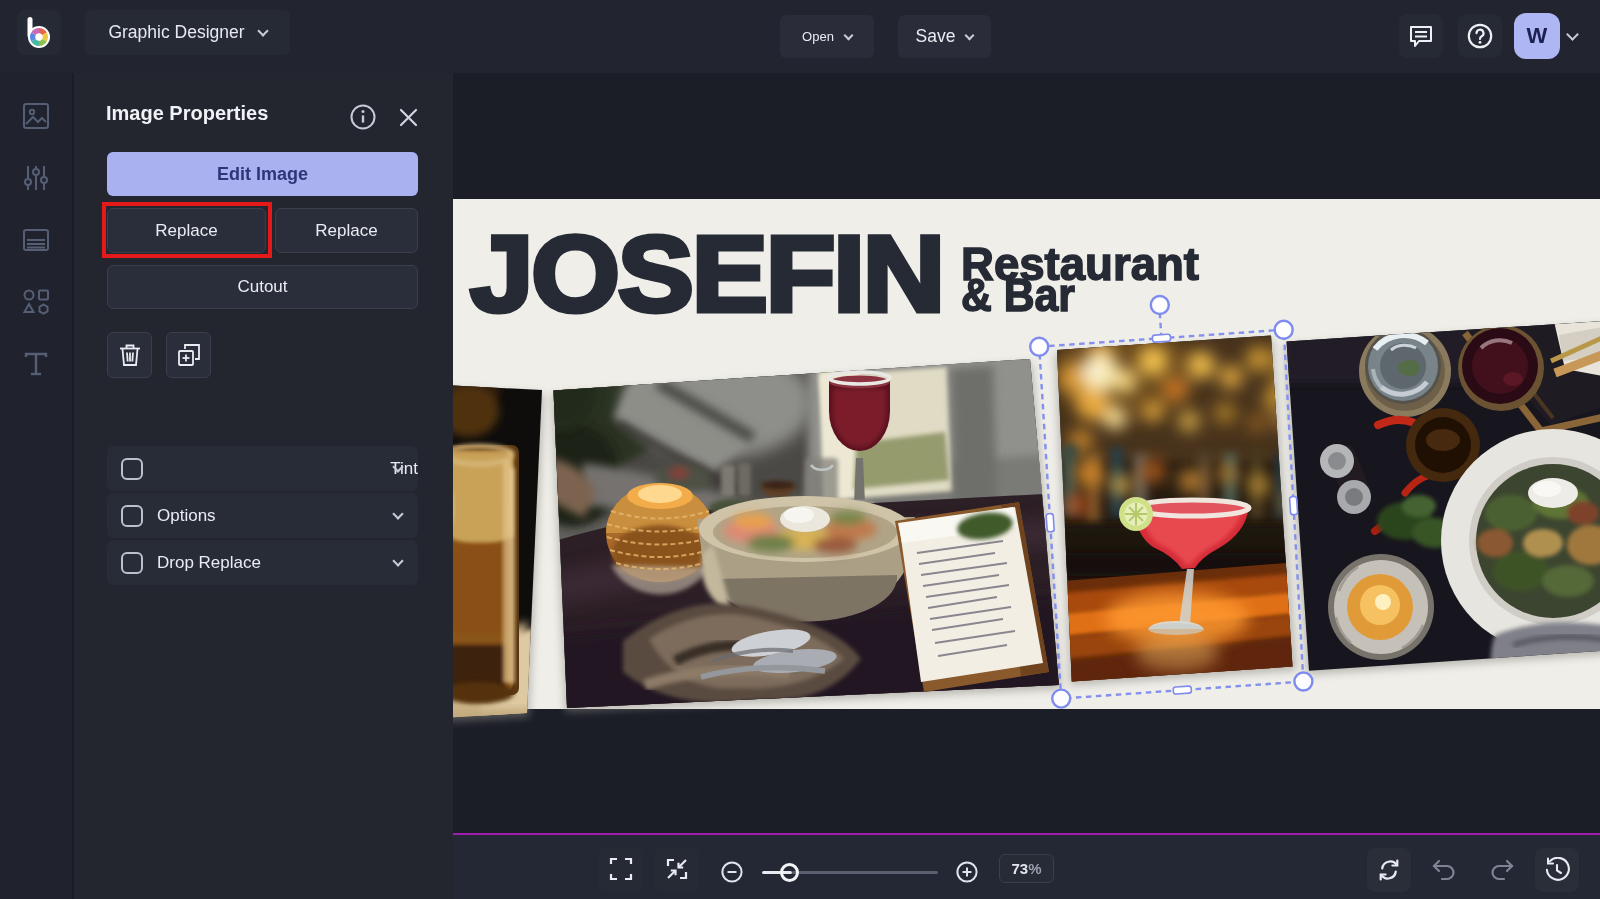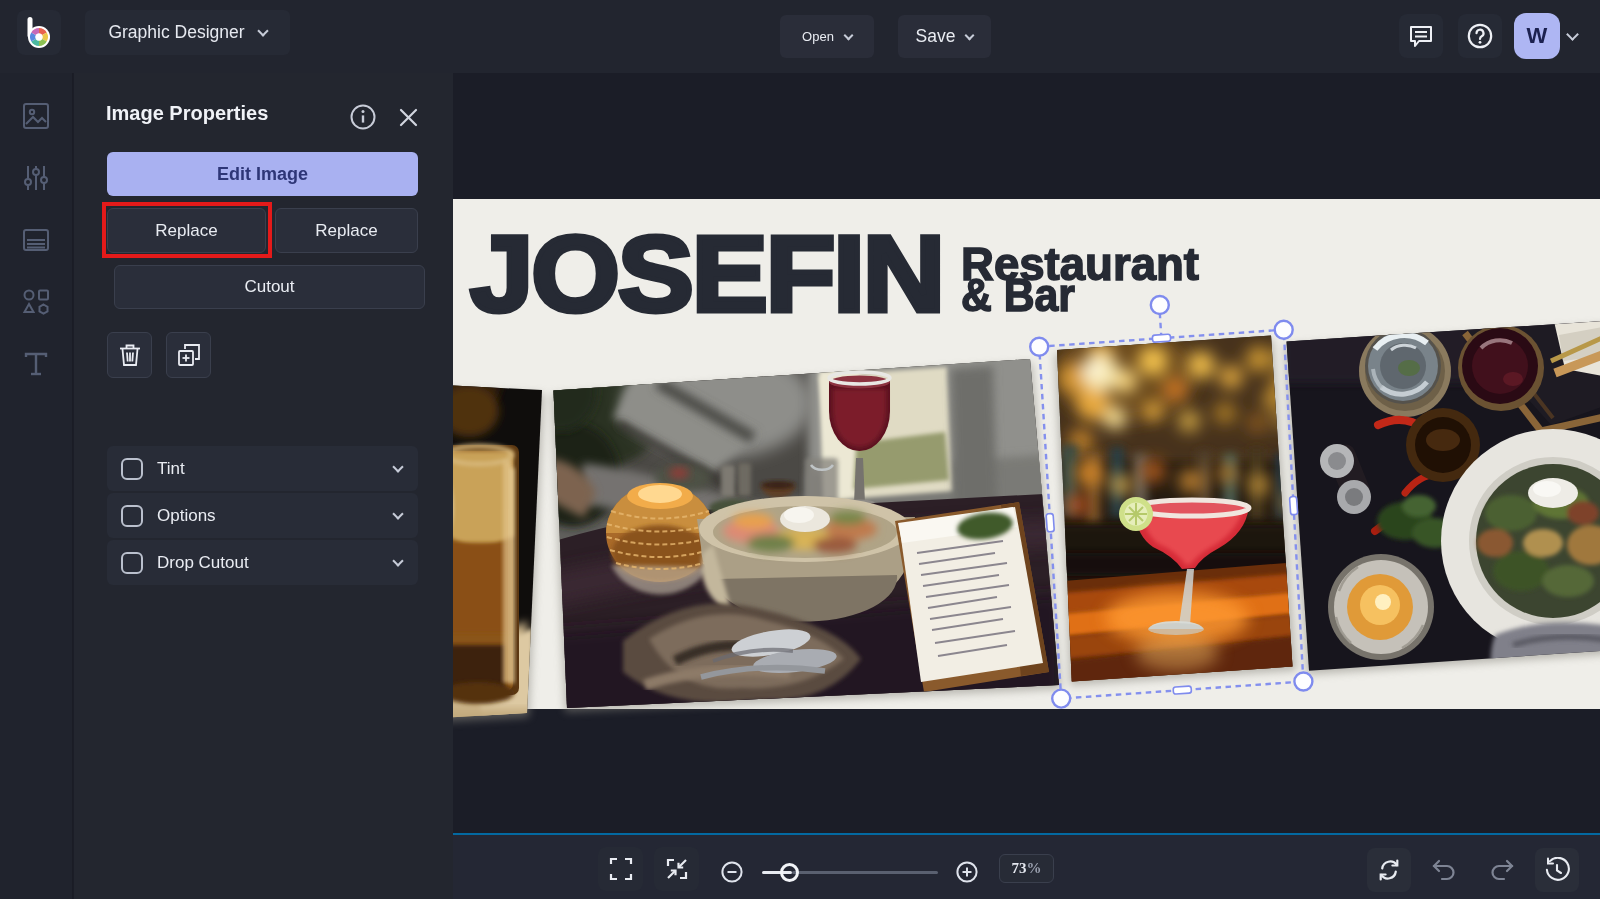--- a/index.html
+++ b/index.html
@@ -2,21 +2,21 @@
 <html><head>
 <meta charset="utf-8">
 <style>
 * { margin:0; padding:0; box-sizing:border-box; }
 html,body { width:1600px; height:899px; overflow:hidden; background:#1b1d27; font-family:"Liberation Sans", sans-serif; }
 .abs { position:absolute; }
 .topbar { position:absolute; left:0; top:0; width:1600px; height:73px; background:#22252f; }
 .sidebar { position:absolute; left:0; top:73px; width:73px; height:826px; background:#20232d; border-right:1px solid #1a1c25; }
 .panel { position:absolute; left:74px; top:73px; width:379px; height:826px; background:#23262f; }
 .canvas { position:absolute; left:453px; top:73px; width:1147px; height:760px; background:#1b1d27; overflow:hidden; }
-.bottombar { position:absolute; left:453px; top:833px; width:1147px; height:66px; background:#242734; border-top:2px solid #0369a1;font-family:Liberation Serif, serif; }
+.bottombar { position:absolute; left:453px; top:833px; width:1147px; height:66px; background:#242734; border-top:2px solid #a21caf; }
 .btn { position:absolute; background:#2a2e3a; border:1px solid #3a3f4d; border-radius:6px; color:#e9ecf2; font-size:17px; display:flex; align-items:center; justify-content:center; }
 .tile { position:absolute; background:#262a35; border-radius:8px; display:flex; align-items:center; justify-content:center; }
 .chev { display:inline-block; width:10px; height:10px; border-right:2px solid #c7ccd8; border-bottom:2px solid #c7ccd8; transform:rotate(45deg) }
 svg { display:block; }
 </style>
 </head>
 <body>
 
 <div class="topbar">
   <div class="tile" style="left:17px; top:10px; width:44px; height:45px; background:#262a35;">
@@ -114,21 +114,21 @@
   <div class="btn" style="left:33px; top:79px; width:311px; height:44px; background:#a9b1f1; border:none;">
     <span style="font-size:18px; font-weight:bold; color:#2e3677;">Edit Image</span>
   </div>
   <div class="abs" style="left:28px; top:129px; width:170px; height:56px; border:4px solid #e41a1a;"></div>
   <div class="btn" style="left:33px; top:135px; width:159px; height:45px;">
       <span>Replace</span>
     </div>
   <div class="btn" style="left:201px; top:135px; width:143px; height:45px;">
       <span>Replace</span>
     </div>
-  <div class="btn" style="left:40px; top:192px; width:311px; height:44px;">
+  <div class="btn" style="left:33px; top:192px; width:311px; height:44px;">
       <span>Cutout</span>
     </div>
 
   <div class="btn" style="left:33px; top:259px; width:45px; height:46px;">
     <svg width="22" height="24" viewBox="0 0 22 24" fill="none" stroke="#e9ecf2" stroke-width="1.8">
       <path d="M3.5 6 l1.5 16 h12 l1.5 -16"></path>
       <line x1="1" y1="5.5" x2="21" y2="5.5"></line>
       <path d="M7.5 5 v-2.5 h7 v2.5"></path>
       <line x1="8" y1="9.5" x2="8.7" y2="18.5"></line>
         <line x1="14" y1="9.5" x2="13.3" y2="18.5"></line>
@@ -138,33 +138,33 @@
   <div class="btn" style="left:92px; top:259px; width:45px; height:46px;">
     <svg width="24" height="24" viewBox="0 0 24 24" fill="none" stroke="#e9ecf2" stroke-width="1.8">
       <path d="M8 6 v-4 h14 v14 h-4"></path>
       <rect x="2" y="8" width="14" height="14" rx="1"></rect>
       <line x1="9" y1="15" x2="9" y2="15" stroke-width="0"></line>
       <line x1="5.5" y1="15" x2="12.5" y2="15"></line>
         <line x1="9" y1="11.5" x2="9" y2="18.5"></line>
     </svg>
   </div>
 
-  <div class="btn" style="left:33px; top:373px; width:311px; height:45px; background:#282c37; border:none; justify-content:flex-start; padding-left:14px;">
+  <div class="btn" style="left:33px; top:373px; width:311px; height:45px; background:#282c37; border:none; justify-content:space-between; padding-left:14px;">
     <span style="display:inline-block; width:22px; height:22px; border:2px solid #bac0cd; border-radius:6px;"></span>
     <span style="margin-left:14px;">Tint</span>
     <span class="chev" style="position:absolute; right:16px; width:8px; height:8px; margin-top:-4px;"></span>
   </div>
   <div class="btn" style="left:33px; top:420px; width:311px; height:45px; background:#282c37; border:none; justify-content:flex-start; padding-left:14px;">
     <span style="display:inline-block; width:22px; height:22px; border:2px solid #bac0cd; border-radius:6px;"></span>
     <span style="margin-left:14px;">Options</span>
     <span class="chev" style="position:absolute; right:16px; width:8px; height:8px; margin-top:-4px;"></span>
   </div>
   <div class="btn" style="left:33px; top:467px; width:311px; height:45px; background:#282c37; border:none; justify-content:flex-start; padding-left:14px;">
     <span style="display:inline-block; width:22px; height:22px; border:2px solid #bac0cd; border-radius:6px;"></span>
-    <span style="margin-left:14px;">Drop Cutout</span>
+    <span style="margin-left:14px;">Drop Replace</span>
     <span class="chev" style="position:absolute; right:16px; width:8px; height:8px; margin-top:-4px;"></span>
   </div>
 </div>
 
 <div class="canvas">
 <svg width="1147" height="760" viewBox="0 0 1147 760">
   <defs>
     <filter id="b2" x="-30%" y="-30%" width="160%" height="160%">
           <feGaussianBlur stdDeviation="2"></feGaussianBlur>
         </filter>

